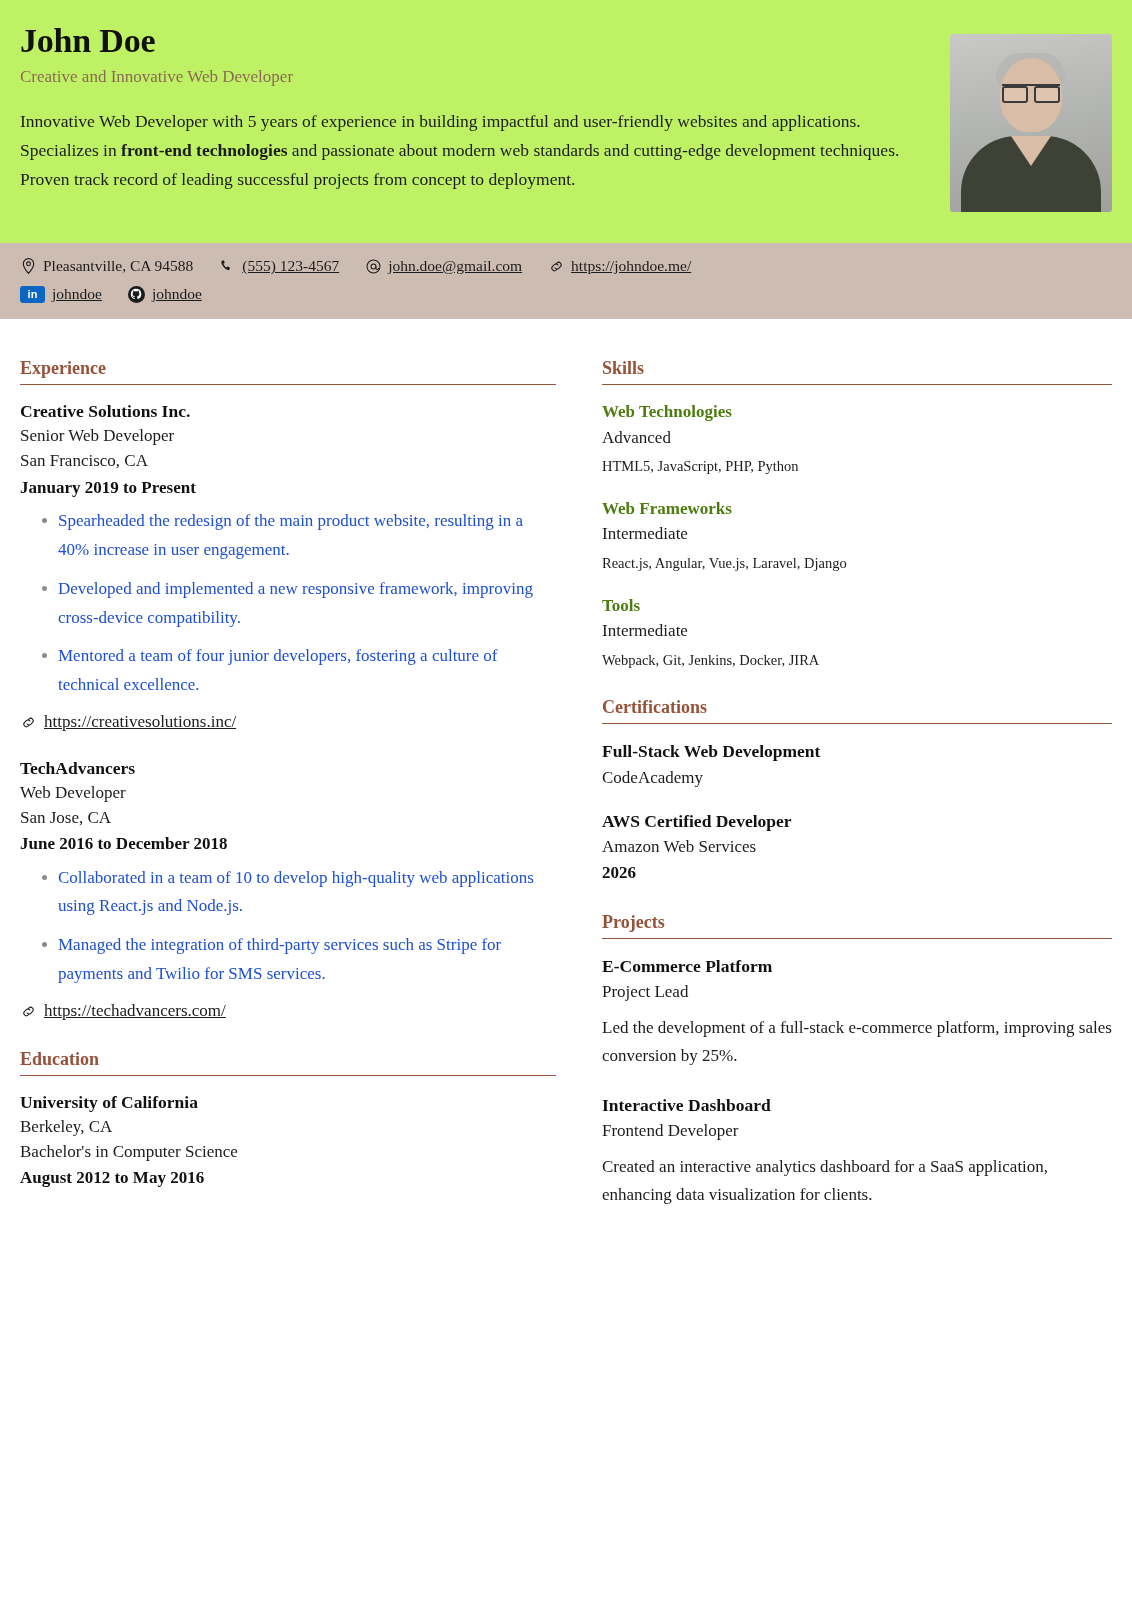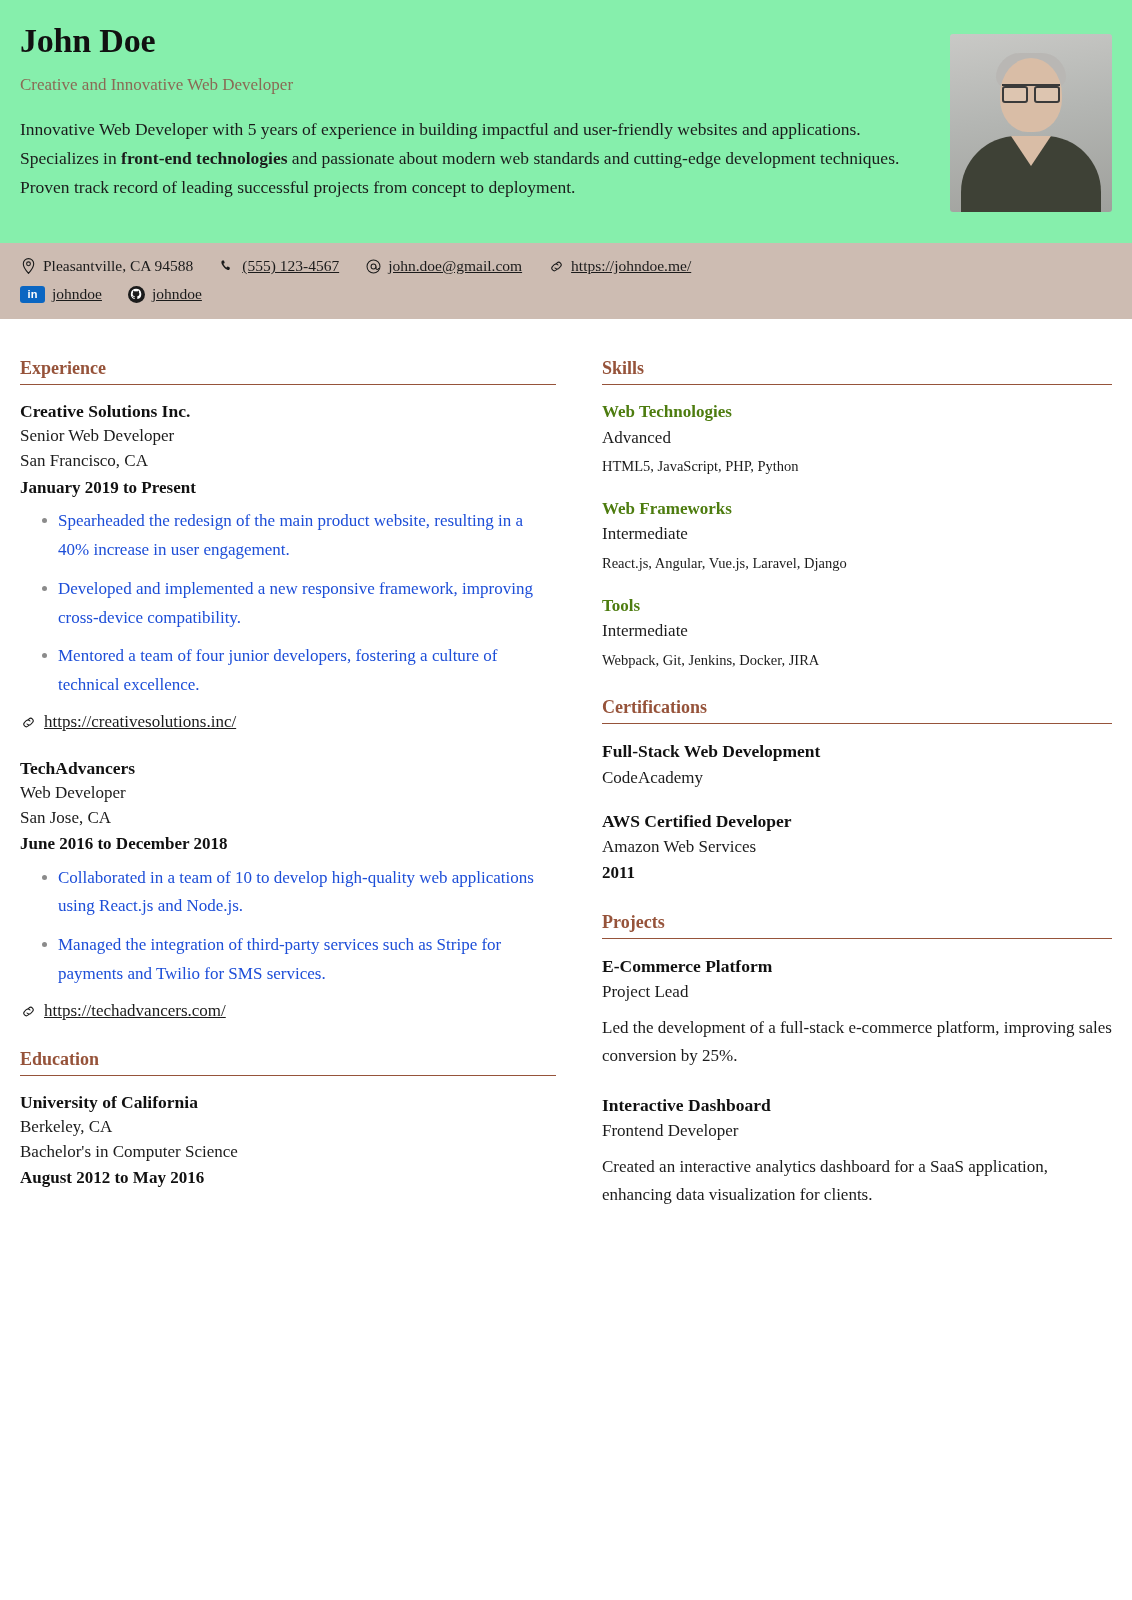--- a/index.html
+++ b/index.html
@@ -10,21 +10,21 @@
   }
   body {
     width: 1132px;
     min-height: 1600px;
     font-family: "Liberation Serif", serif;
     color: #1a1a1a;
   }
 
   
   .header {
-    background: #86efac;
+    background: #bef264;
     padding: 22px 20px 16px 20px;
     position: relative;
     min-height: 243px;
   }
   .header-inner {
     display: flex;
     align-items: flex-start;
     justify-content: space-between;
   }
   .header-text {
@@ -35,21 +35,21 @@
     font-size: 34px;
     font-weight: bold;
     line-height: 1.1;
     margin: 0 0 4px 0;
     letter-spacing: -0.2px;
     color: #111111;
   }
   .title {
     font-size: 17px;
     color: #8a6a55;
-    margin: 16px 0 20px 0;
+    margin: 8px 0 20px 0;
   }
   .summary {
     font-size: 17.5px;
     line-height: 1.65;
     color: #1b1b1b;
     max-width: 880px;
   }
   .summary b { font-weight: bold; }
   .photo {
     width: 162px;
@@ -475,21 +475,21 @@
 
     <div class="section">
       <div class="section-title">Certifications</div>
       <div class="cert">
         <div class="cert-name">Full-Stack Web Development</div>
         <div class="cert-issuer">CodeAcademy</div>
       </div>
       <div class="cert">
         <div class="cert-name">AWS Certified Developer</div>
         <div class="cert-issuer">Amazon Web Services</div>
-        <div class="cert-year">2011</div>
+        <div class="cert-year">2026</div>
       </div>
     </div>
 
     <div class="section">
       <div class="section-title">Projects</div>
       <div class="project">
         <div class="project-name">E-Commerce Platform</div>
         <div class="project-role">Project Lead</div>
         <div class="project-desc">Led the development of a full-stack e-commerce platform, improving sales conversion by 25%.</div>
       </div>

